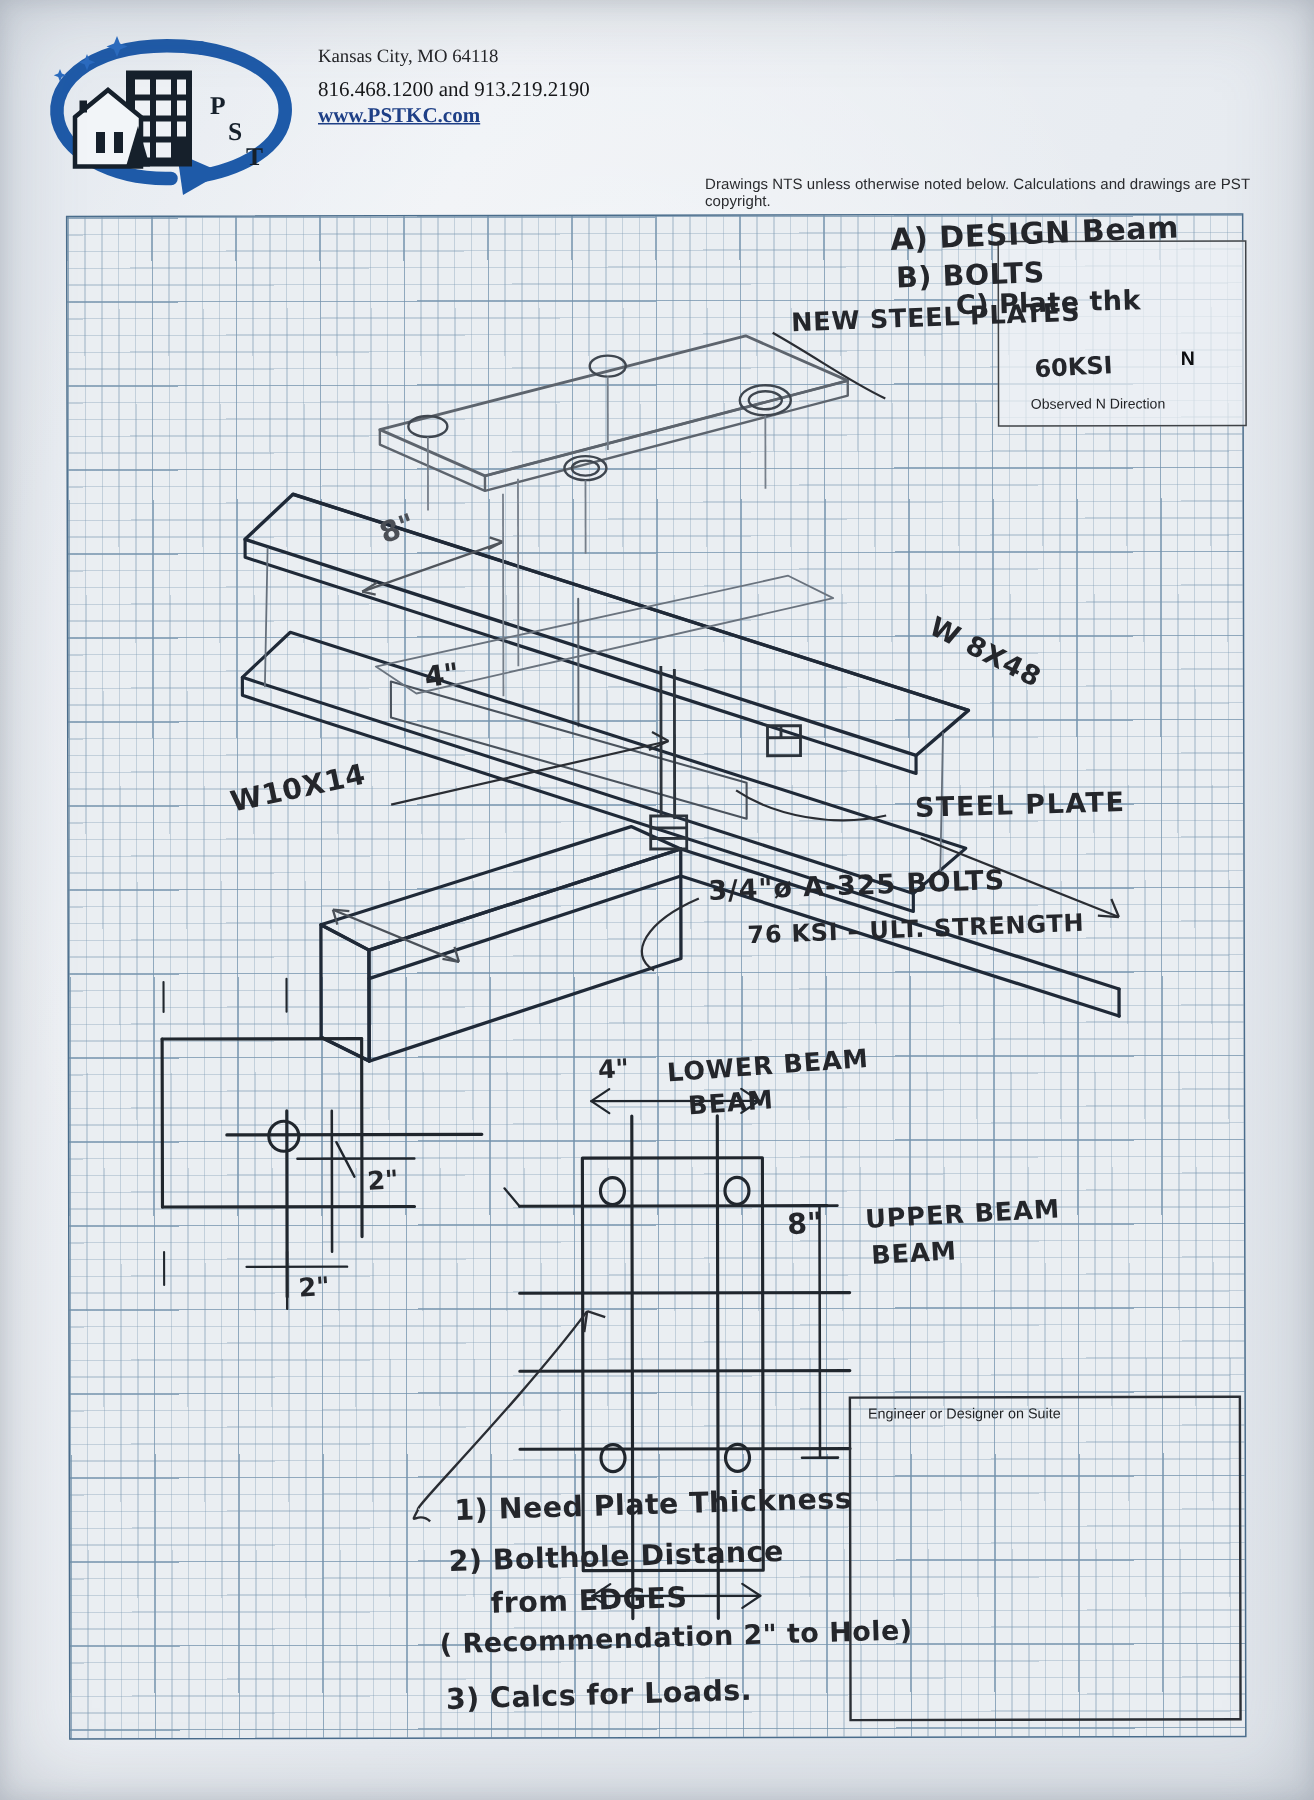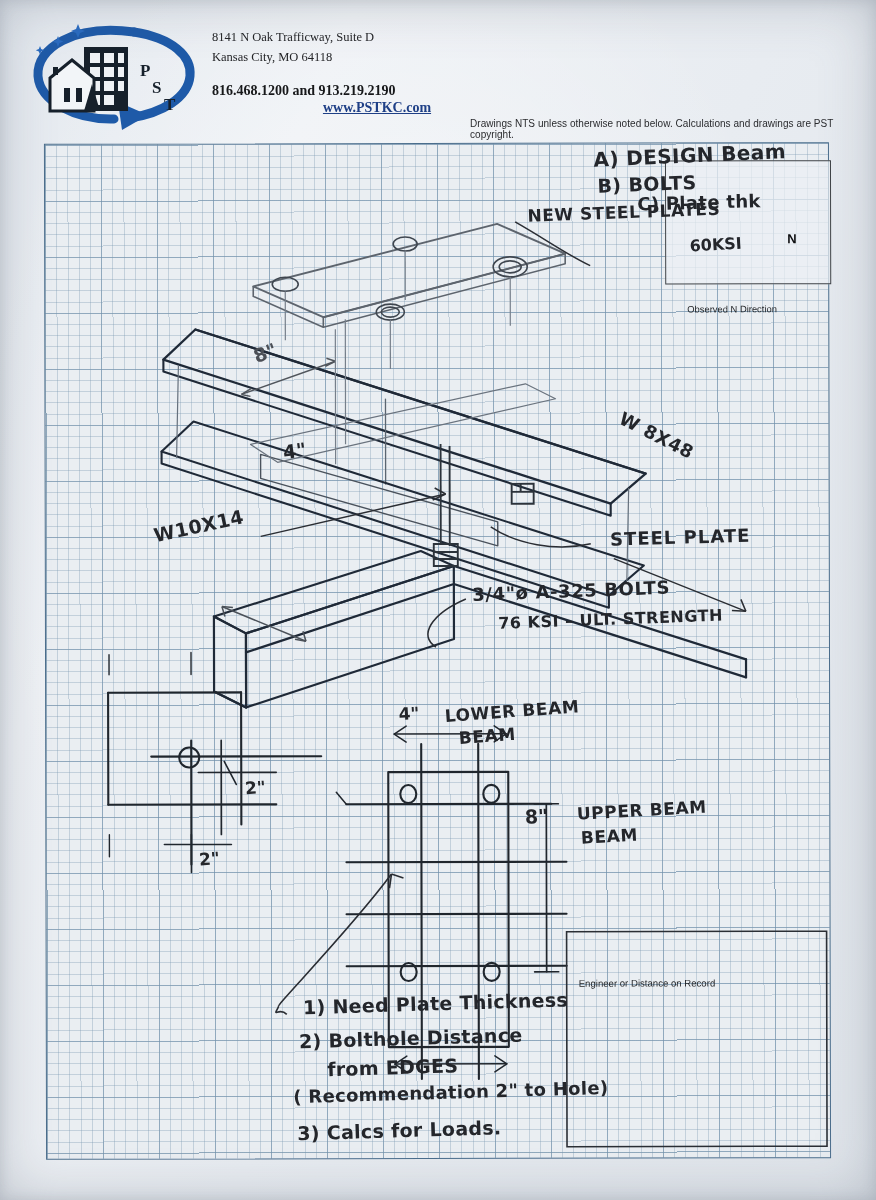--- a/index.html
+++ b/index.html
@@ -16,41 +16,41 @@
      box-shadow:inset 0 0 55px rgba(90,100,115,.30), inset 0 0 14px rgba(80,90,105,.18);}
 
   
   .header{position:absolute;left:0;top:0;width:876px;height:143px;}
   .logo{position:absolute;left:22px;top:14px;width:190px;height:118px;}
   .company{position:absolute;left:212px;top:26px;width:330px;}
   .company .name{font-family:"Liberation Serif",serif;font-weight:bold;
         font-size:23px;letter-spacing:.4px;color:#17181a;line-height:1.05;}
   .company .addr{font-family:"Liberation Serif",serif;font-size:12.5px;
         color:#232427;line-height:1.32;margin-top:3px;}
-  .company .phone{font-family:"Liberation Serif",serif;font-weight:bold;
-        font-size:14px;color:#17181a;margin-top:18px;}
+  .company .phone{font-family:"Liberation Serif",serif;font-weight:normal;
+        font-size:14px;color:#17181a;margin-top:7px;}
   .company .web{font-family:"Liberation Serif",serif;font-weight:bold;
-        font-size:14px;color:#1e3f86;text-decoration:underline;margin-top:1px;text-align:center;}
+        font-size:14px;color:#1e3f86;text-decoration:underline;margin-top:1px;}
   .disclaimer{position:absolute;left:470px;top:118px;font-size:10px;
         color:#2a2b2e;letter-spacing:.05px;font-family:"Liberation Sans",sans-serif;}
 
   
   .sheet{position:absolute;left:45px;top:143px;width:783px;height:1014px;
      background:
         repeating-linear-gradient(to right, rgba(120,150,175,.34) 0 1px, transparent 1px 11.2px),
         repeating-linear-gradient(to bottom, rgba(120,150,175,.34) 0 1px, transparent 1px 11.2px),
         repeating-linear-gradient(to right, rgba(95,130,160,.55) 0 1px, transparent 1px 56px),
         repeating-linear-gradient(to bottom, rgba(95,130,160,.55) 0 1px, transparent 1px 56px),
         #eaeef2;
      border:1.6px solid #4a6d8c;}
   .sheet-skew{transform:rotate(-0.12deg);}
 
   
   .boxline{position:absolute;border:1.5px solid #3f4347;background:rgba(236,240,244,.72);}
-  .box-label{position:absolute;font-size:9.4px;color:#1f2124;font-family:"Liberation Sans",sans-serif;margin-top:40px;}
+  .box-label{position:absolute;font-size:9.4px;color:#1f2124;font-family:"Liberation Sans",sans-serif;}
   .n-letter{position:absolute;font-size:13px;font-weight:bold;color:#0d0e10;font-family:"Liberation Sans",sans-serif;}
 
   
   .hw{position:absolute;color:#24262b;font-family:"DejaVu Sans",sans-serif;
       font-weight:600;white-space:pre;transform-origin:left top;}
   .hw.pencil{color:#4b4f56;font-weight:600;}
 
   svg{position:absolute;left:0;top:0;overflow:visible;}
   .nofill{fill:none;}
 </style>
@@ -97,21 +97,20 @@
           <path d="M18 32 l1.2 3 3 1.2 -3 1.2 -1.2 3 -1.2 -3 -3 -1.2 3 -1.2 z"></path>
         </g>
 
         <text x="118" y="62" font-family="Liberation Serif, serif" font-size="17" font-weight="bold" fill="#16202b">P</text>
         <text x="130" y="79" font-family="Liberation Serif, serif" font-size="17" font-weight="bold" fill="#16202b">S</text>
         <text x="142" y="96" font-family="Liberation Serif, serif" font-size="17" font-weight="bold" fill="#16202b">T</text>
       </svg>
     </div>
 
     <div class="company">
-      <div class="addr">8141 N Oak Trafficway, Suite D</div>
       <div class="addr">Kansas City, MO 64118</div>
       <div class="phone">816.468.1200 and 913.219.2190</div>
       <div class="web">www.PSTKC.com</div>
     </div>
 
     <div class="disclaimer">Drawings NTS unless otherwise noted below. Calculations and drawings are PST copyright.</div>
   </div>
 
   <div class="sheet sheet-skew">
 
@@ -273,21 +272,21 @@
       <g stroke="#2b2f35" class="nofill" stroke-width="1.6">
         <rect x="520" y="788" width="260" height="215"></rect>
       </g>
     </svg>
 
     <div class="boxline" style="left:620px;top:17px;width:164px;height:122px;"></div>
     <div class="n-letter" style="left:742px;top:88px;">N</div>
     <div class="box-label" style="left:642px;top:120px;">Observed N Direction</div>
     <div class="hw" style="left:644px;top:93px;font-size:16px;transform:rotate(-3deg);">60KSI</div>
 
-    <div class="box-label" style="left:532px;top:794px;font-size:9.6px;">Engineer or Distance on Record</div>
+    <div class="box-label" style="left:532px;top:794px;font-size:9.6px;">Engineer or Designer on Suite</div>
     <div class="hw" style="left:532px;top:830px;font-size:15px;"></div>
 
     <div class="hw" style="left:548px;top:4px;font-size:20px;transform:rotate(-2.4deg);letter-spacing:.4px;">A) DESIGN Beam</div>
     <div class="hw" style="left:552px;top:31px;font-size:19px;transform:rotate(-2deg);letter-spacing:.4px;">B) BOLTS</div>
     <div class="hw" style="left:592px;top:50px;font-size:18px;transform:rotate(-1.5deg);letter-spacing:.3px;">C) Plate thk</div>
 
     <div class="hw" style="left:482px;top:62px;font-size:17px;transform:rotate(-2deg);letter-spacing:.5px;">NEW STEEL PLATES</div>
 
     <div class="hw pencil" style="left:205px;top:202px;font-size:19px;transform:rotate(-20deg);">8"</div>
 

